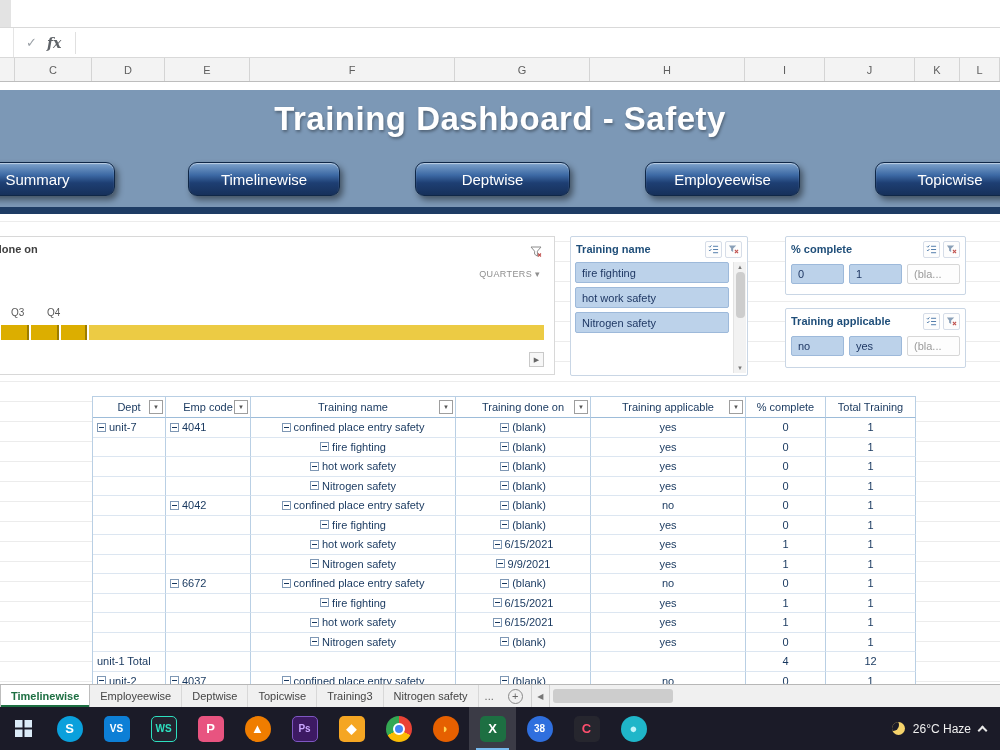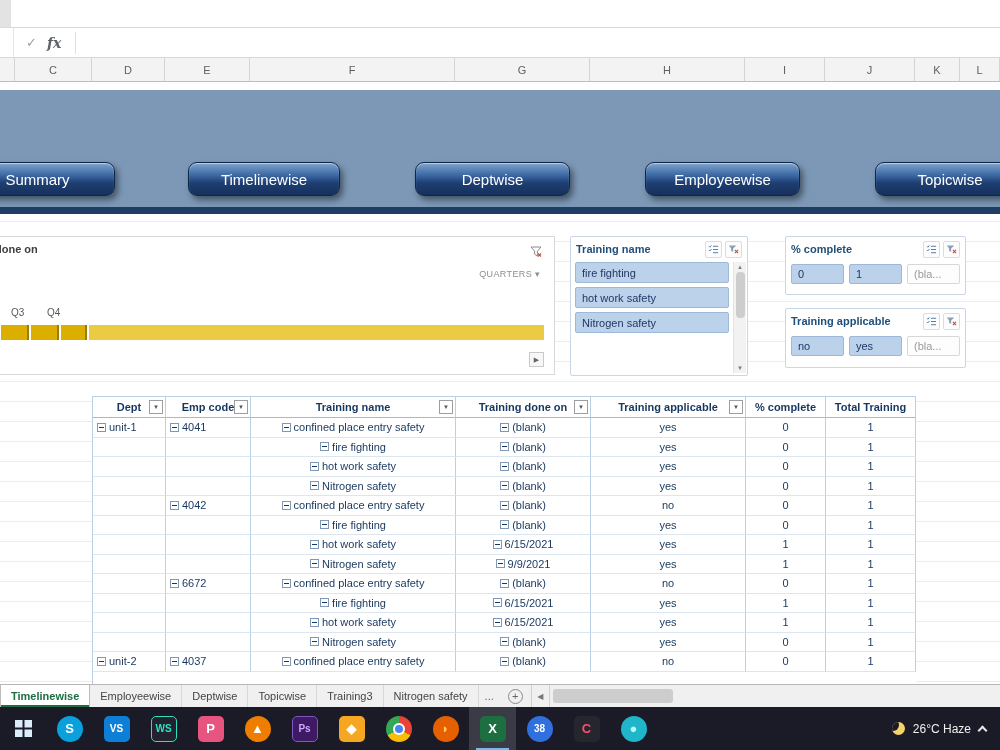--- a/index.html
+++ b/index.html
@@ -57,21 +57,21 @@
   .sl-items-row .sl-item{flex:1;margin-bottom:0;height:20px;line-height:19px}
   .sl-scroll{position:absolute;right:1px;top:25px;bottom:2px;width:13px;background:#f2f2f2;border-left:1px solid #e3e3e3;
     display:flex;flex-direction:column;align-items:center;font-size:6px;color:#7a7a7a;padding:2px 0}
   .sl-thumb{width:9px;height:46px;background:#cdcdcd;border-radius:4px;margin:2px 0}
   .sl-arr-b{margin-top:auto}
 
   
   .pivot{position:absolute;left:92px;top:314px;width:824px;height:288px;overflow:hidden;background:#fff;
     font-size:11px;color:#17375e;border-top:1px solid #b9cfe4;border-left:1px solid #b9cfe4}
   .p-row{display:flex;height:19.5px}
-  .p-head{height:21px;font-weight:bold}
+  .p-head{height:21px;font-weight:normal}
   .pc{border-right:1px solid #b9cfe4;border-bottom:1px solid #dce6f1;display:flex;align-items:center;
     justify-content:center;position:relative;overflow:hidden;white-space:nowrap}
   .p-head .pc{border-bottom:1px solid #9dbcd9}
   .pc.al{justify-content:flex-start;padding-left:4px}
   .fbtn{position:absolute;right:2px;top:3px;width:14px;height:14px;border:1px solid #9e9e9e;background:#fff;
     font-size:6px;color:#555;display:flex;align-items:center;justify-content:center}
   .mi{display:inline-block;width:9px;height:9px;border:1px solid #7f98b5;position:relative;margin-right:3px;
     flex:0 0 auto;background:#fff}
   .mi::after{content:"";position:absolute;left:1px;right:1px;top:3px;height:1px;background:#17375e}
 
@@ -134,20 +134,21 @@
       <div class="ch-cell" style="width: 155px;">H</div>
       <div class="ch-cell" style="width: 80px;">I</div>
       <div class="ch-cell" style="width: 90px;">J</div>
       <div class="ch-cell" style="width: 45px;">K</div>
       <div class="ch-cell" style="width: 40px;">L</div>
     </div>
 
   <div class="worksheet">
 
     <div class="banner" id="banner">
+      <div class="banner-title">Training Dashboard - Safety</div>
       <div class="banner-edge"></div>
     <div class="navbtn" style="left: -40px; width: 155px;">Summary</div>
         <div class="navbtn" style="left: 188px; width: 152px;">Timelinewise</div>
         <div class="navbtn" style="left: 415px; width: 155px;">Deptwise</div>
         <div class="navbtn" style="left: 645px; width: 155px;">Employeewise</div>
         <div class="navbtn" style="left: 875px; width: 150px;">Topicwise</div>
       </div>
 
     <div class="chartcard">
       <span class="chart-title">done on</span>
@@ -268,21 +269,21 @@
           <div class="pc" style="width: 80px;">
             <span>% complete</span>
           </div>
           <div class="pc" style="width: 90px;">
             <span>Total Training</span>
           </div>
         </div>
         <div class="p-row">
           <div class="pc al" style="width: 73px;">
             <span class="mi"></span>
-            <span>unit-1</span>
+            <span>unit-7</span>
           </div>
           <div class="pc al" style="width: 85px;">
             <span class="mi"></span>
             <span>4041</span>
           </div>
           <div class="pc" style="width: 205px;">
             <span class="mi"></span>
             <span>confined place entry safety</span>
           </div>
           <div class="pc" style="width: 135px;">
@@ -527,20 +528,35 @@
             <span>(blank)</span>
           </div>
           <div class="pc" style="width: 155px;">
             <span>yes</span>
           </div>
           <div class="pc" style="width: 80px;">
             <span>0</span>
           </div>
           <div class="pc" style="width: 90px;">
             <span>1</span>
+          </div>
+        </div>
+        <div class="p-row">
+          <div class="pc al" style="width: 73px;">
+            <span>unit-1 Total</span>
+          </div>
+          <div class="pc al" style="width: 85px;"></div>
+          <div class="pc" style="width: 205px;"></div>
+          <div class="pc" style="width: 135px;"></div>
+          <div class="pc" style="width: 155px;"></div>
+          <div class="pc" style="width: 80px;">
+            <span>4</span>
+          </div>
+          <div class="pc" style="width: 90px;">
+            <span>12</span>
           </div>
         </div>
         <div class="p-row">
           <div class="pc al" style="width: 73px;">
             <span class="mi"></span>
             <span>unit-2</span>
           </div>
           <div class="pc al" style="width: 85px;">
             <span class="mi"></span>
             <span>4037</span>

